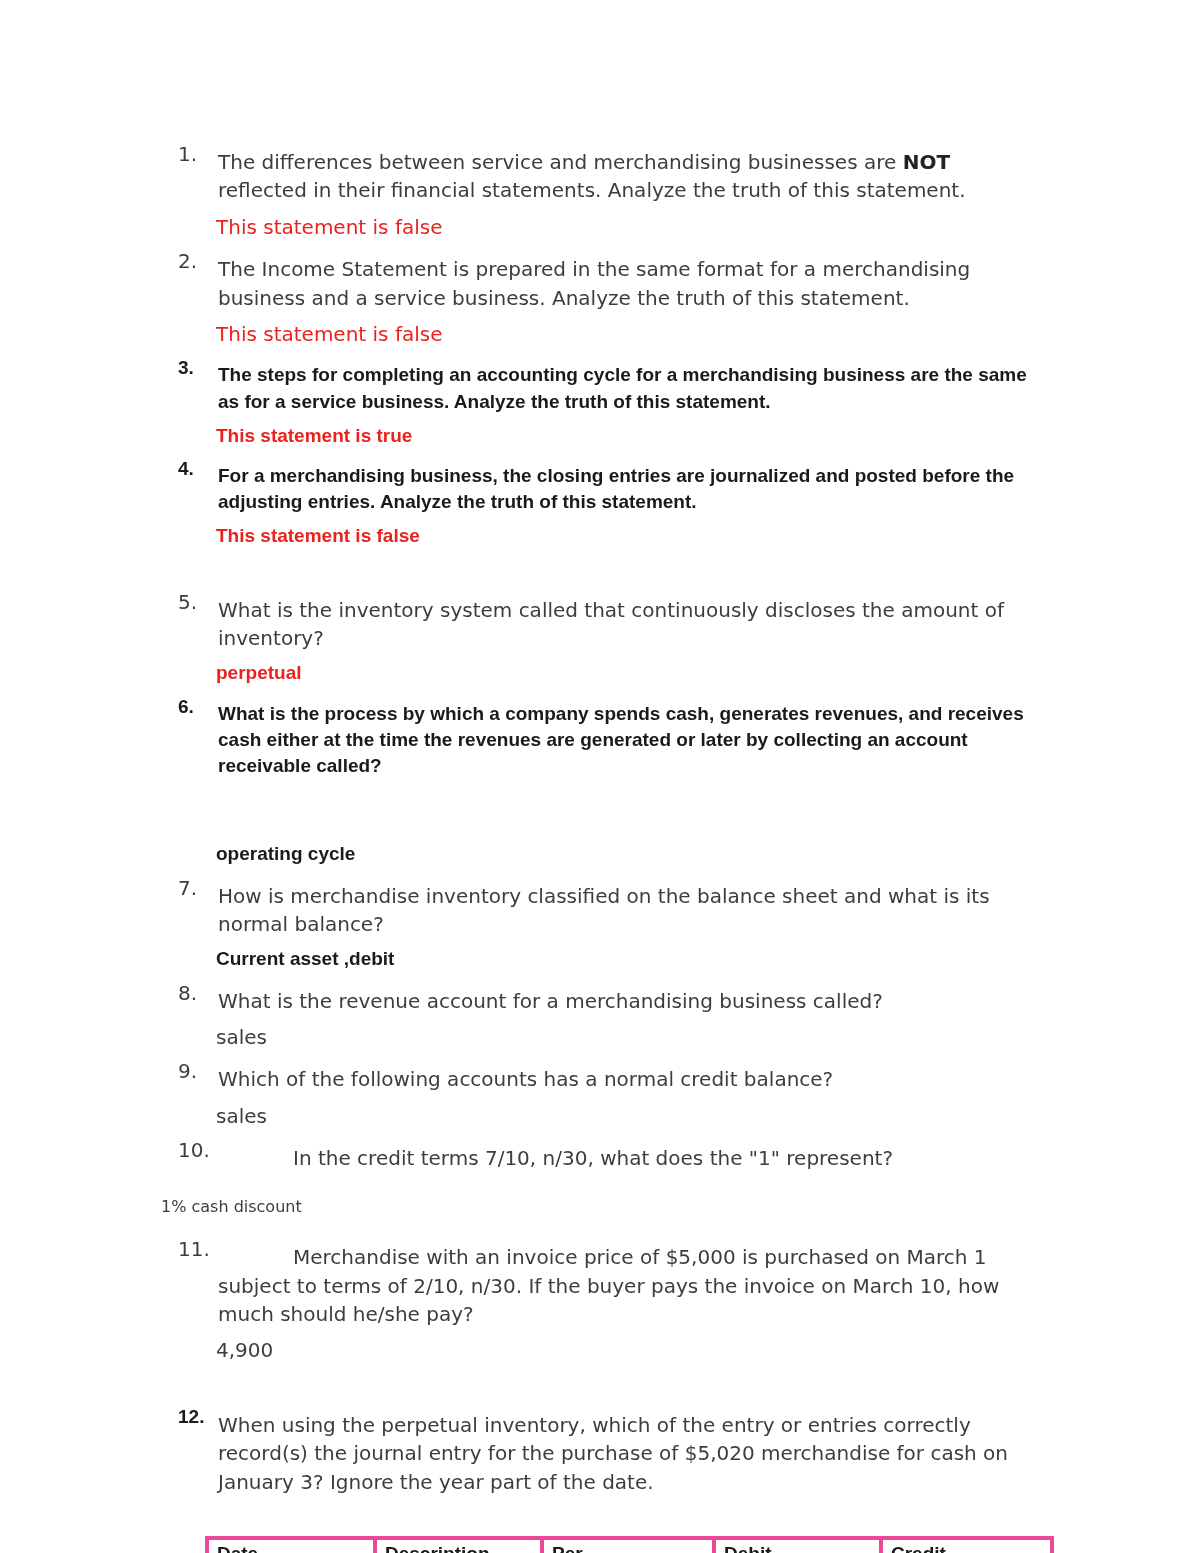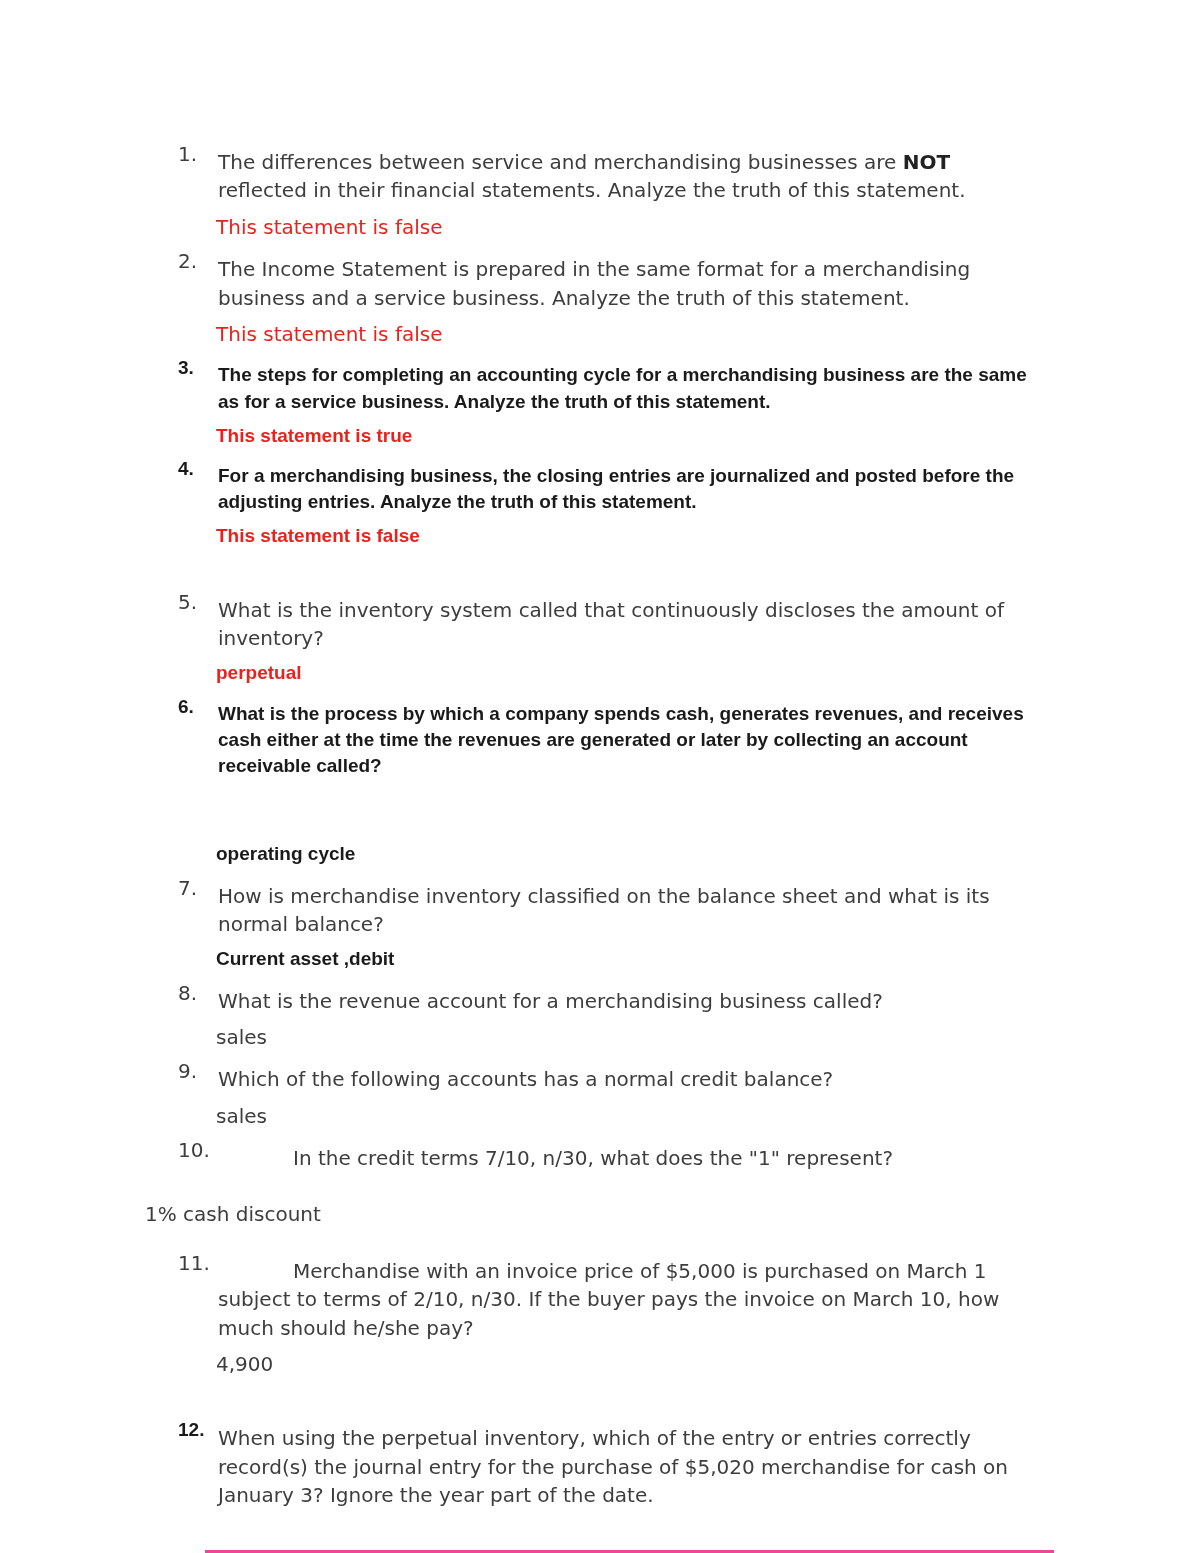--- a/index.html
+++ b/index.html
@@ -39,24 +39,24 @@
   .num-v { font-family: "DejaVu Sans", sans-serif; font-size: 20px; color: #3d3d3d; line-height: 1.42; }
   .body { flex: 1 1 auto; }
   .q { margin: 8px; }
   .ans { margin: 6px; }
   .indent-first { text-indent: 75px; }
   .gap-md { height: 32px; }
   .gap-lg { height: 48px; }
 
   .outdent-ans {
     font-family: "DejaVu Sans", sans-serif;
-    font-size: 20px;
+    font-size: 16px;
     color: #3d3d3d;
     line-height: 1.42;
-    margin-left: 0;
+    margin-left: 16px;
   }
 
   table.journal {
     border-collapse: collapse;
     margin-left: 60px;
     width: 845px;
     table-layout: fixed;
   }
   table.journal th, table.journal td {
     border: 4px solid #ec4899;

